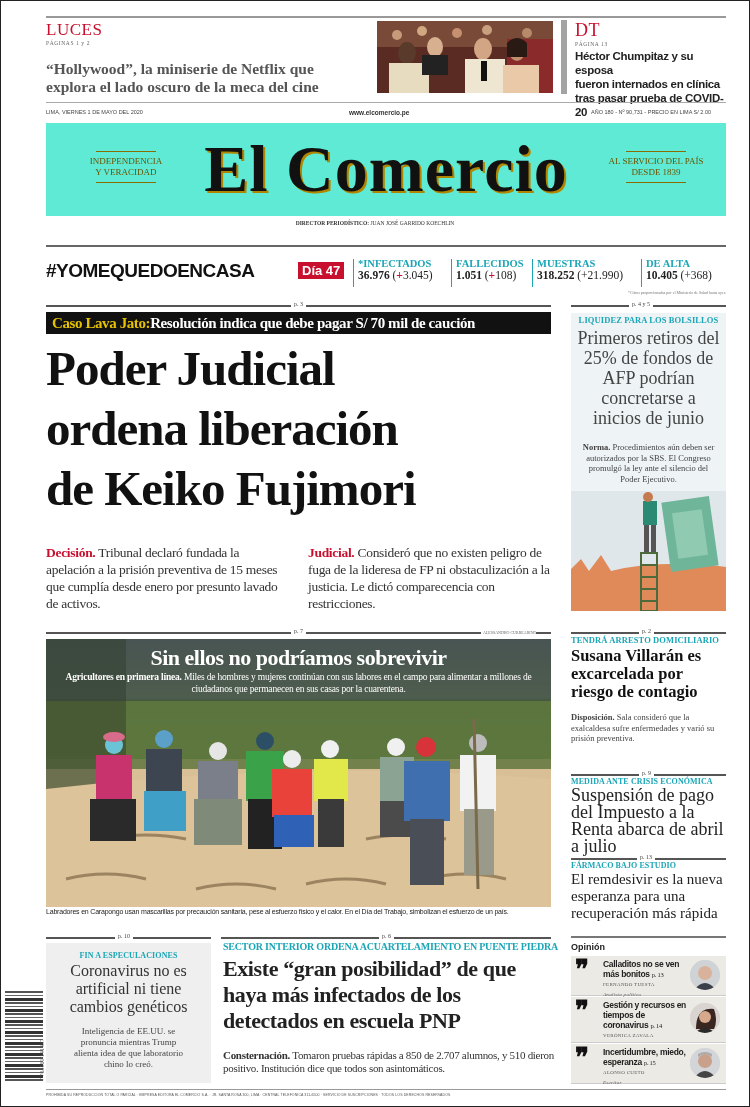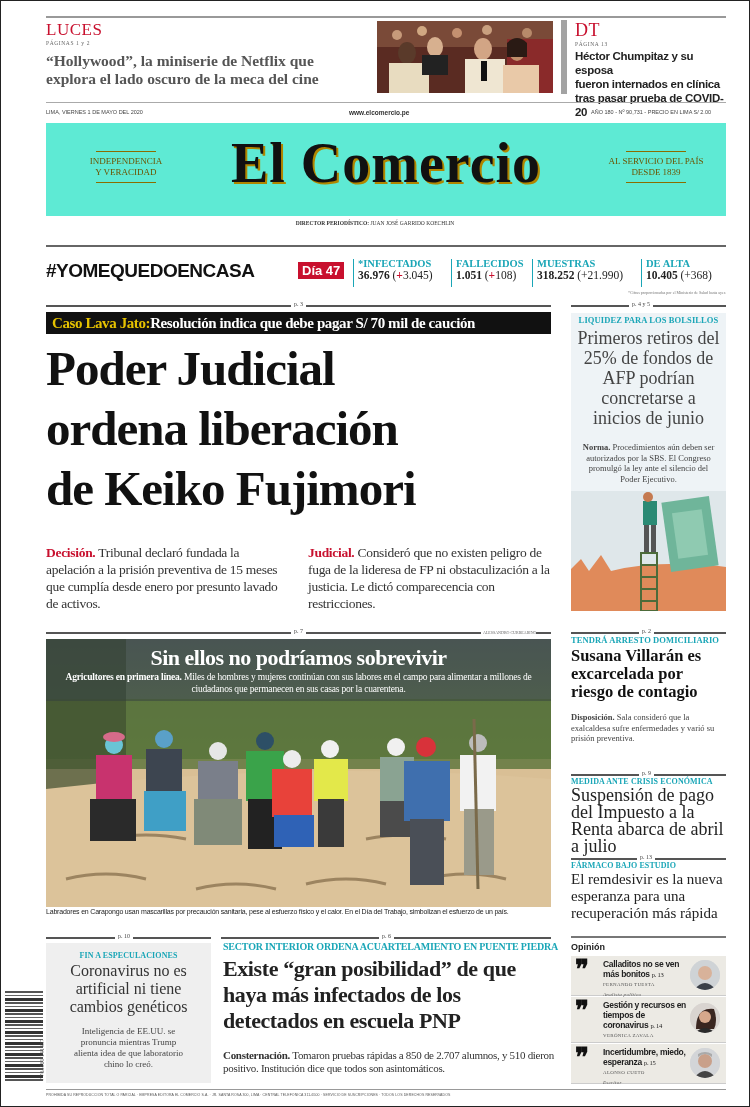--- a/index.html
+++ b/index.html
@@ -17,21 +17,21 @@
   
   .teaser-sec { font-weight:normal; font-size:17px; letter-spacing:0.5px; }
   .teaser-pg { font-size:5.5px; color:#666; letter-spacing:0.6px; }
   .teaser-head { font-size:15.5px; line-height:18px; color:#555; font-weight:bold; }
   .dt-head { font-family:"Liberation Sans", sans-serif; font-size:11.5px; line-height:14px; color:#222; font-weight:bold; letter-spacing:-0.3px; }
 
   
   .masthead { left:45px; top:122px; width:680px; height:93px; background:#5eead4; }
   .mast-side { position:absolute; width:100px; text-align:center; font-size:9px; line-height:11px; color:#6b5400; }
   .mast-side .bar { height:1px; background:#8a6d00; width:60px; margin:0 auto; }
-  .logo { position:absolute; left:0; right:0; top:8px; text-align:center; font-family:"Liberation Serif", serif; font-size:56px; font-weight:bold; color:#111; letter-spacing:1px; text-shadow: 2px 2px 0 #b08600; }
+  .logo { position:absolute; left:0; right:0; top:8px; text-align:center; font-family:"Liberation Serif", serif; font-size:66px; font-weight:bold; color:#111; letter-spacing:1px; text-shadow: 2px 2px 0 #b08600; }
 
   
   .hashtag { font-family:"Liberation Sans", sans-serif; font-weight:bold; font-size:19px; letter-spacing:-0.5px; color:#111; }
   .dia { background:#c8102e; color:#fff; font-family:"Liberation Sans", sans-serif; font-weight:bold; font-size:13px; padding:1px 4px; }
   .stat-label { color:#1aa6b7; font-size:10.5px; font-weight:bold; }
   .stat-val { font-size:11.5px; font-weight:bold; color:#222; }
   .stat-val .d { font-weight:normal; }
   .stat-sep { position:absolute; width:1px; background:#1aa6b7; height:28px; top:258px; }
 
   
@@ -77,21 +77,21 @@
 </head>
 <body>
 
 <div class="page">
 
   <div class="rule" style="left:45px;top:15px;width:680px;height:2px;background:#999;"></div>
 
   <div class="abs" style="left:45px;top:19px;width:325px;">
     <div class="teaser-sec red">LUCES</div>
     <div class="teaser-pg">PÁGINAS 1 y 2</div>
-    <div class="teaser-head" style="margin-top:6px;">“Hollywood”, la miniserie de Netflix que</div>
+    <div class="teaser-head" style="margin-top:14px;">“Hollywood”, la miniserie de Netflix que</div>
     <div class="teaser-head">explora el lado oscuro de la meca del cine</div>
   </div>
 
   <div class="abs" style="left:376px;top:20px;width:176px;height:72px;overflow:hidden;background:#6b2a25;">
     <svg width="176" height="72" viewBox="0 0 176 72">
       <rect width="176" height="72" fill="#5a2b22"></rect>
       <rect x="0" y="0" width="176" height="26" fill="#7a4a38"></rect>
       <circle cx="20" cy="14" r="5" fill="#c79a7a"></circle>
         <circle cx="45" cy="10" r="5" fill="#d0a882"></circle>
         <circle cx="80" cy="12" r="5" fill="#c49070"></circle>

